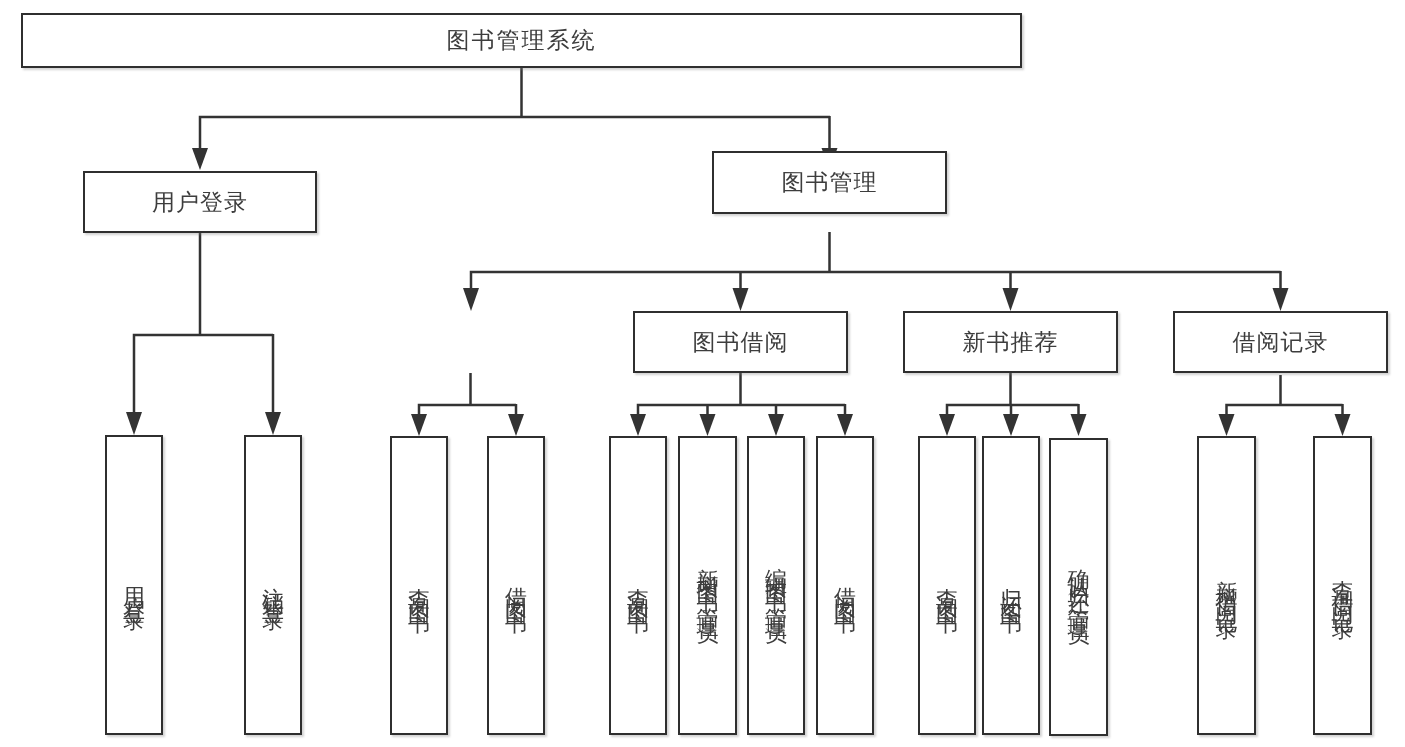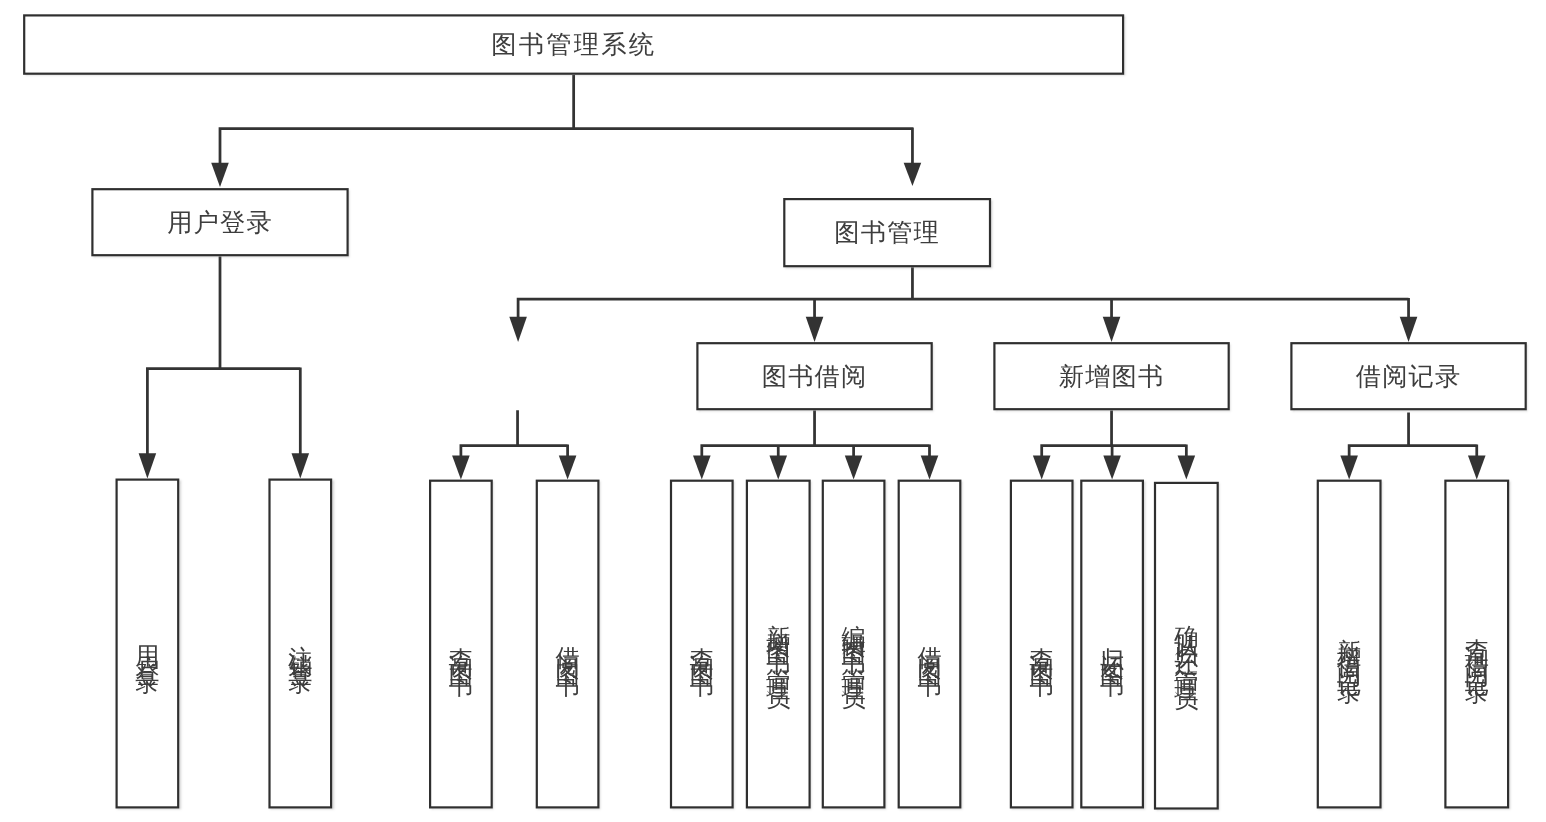--- a/index.html
+++ b/index.html
@@ -113,24 +113,24 @@
     <g>
       <path d="M1280.5 375 V405 M1225.25 405 H1342.5 M1226.5 404 V416 M1342.5 404 V416"></path>
       <polygon points="1218.5,414 1234.5,414 1226.5,436"></polygon>
       <polygon points="1334.5,414 1350.5,414 1342.5,436"></polygon>
     </g>
   </svg>
 
   <div class="box title" style="left:21px; top:13px; width:1001px; height:55px;">图书管理系统</div>
 
   <div class="box hbox" style="left:83px; top:171px; width:234px; height:62px;">用户登录</div>
-  <div class="box hbox" style="left:712px; top:180px; width:189px; height:63px;">图书管理</div>
+  <div class="box hbox" style="left:712px; top:151px; width:235px; height:63px;">图书管理</div>
 
   <div class="box hbox" style="left:633px; top:311px; width:215px; height:62px;text-align:center;">图书借阅</div>
-  <div class="box hbox" style="left:903px; top:311px; width:215px; height:62px;">新增图书</div>
+  <div class="box hbox" style="left:903px; top:311px; width:215px; height:62px;">新书推荐</div>
   <div class="box hbox" style="left:1173px; top:311px; width:215px; height:62px;">借阅记录</div>
 
   <div class="box leaf" style="left:105px; top:435px; width:58px; height:300px;">用户登录</div>
   <div class="box leaf" style="left:244px; top:435px; width:58px; height:300px;">注销登录</div>
 
   <div class="box leaf" style="left:390px; top:436px; width:58px; height:299px;">查询图书</div>
   <div class="box leaf" style="left:487px; top:436px; width:58px; height:299px;">借阅图书</div>
 
   <div class="box leaf" style="left:609px; top:436px; width:58px; height:299px;">查询图书</div>
   <div class="box leaf" style="left:678px; top:436px; width:59px; height:299px;">新增图书（管理员）</div>

